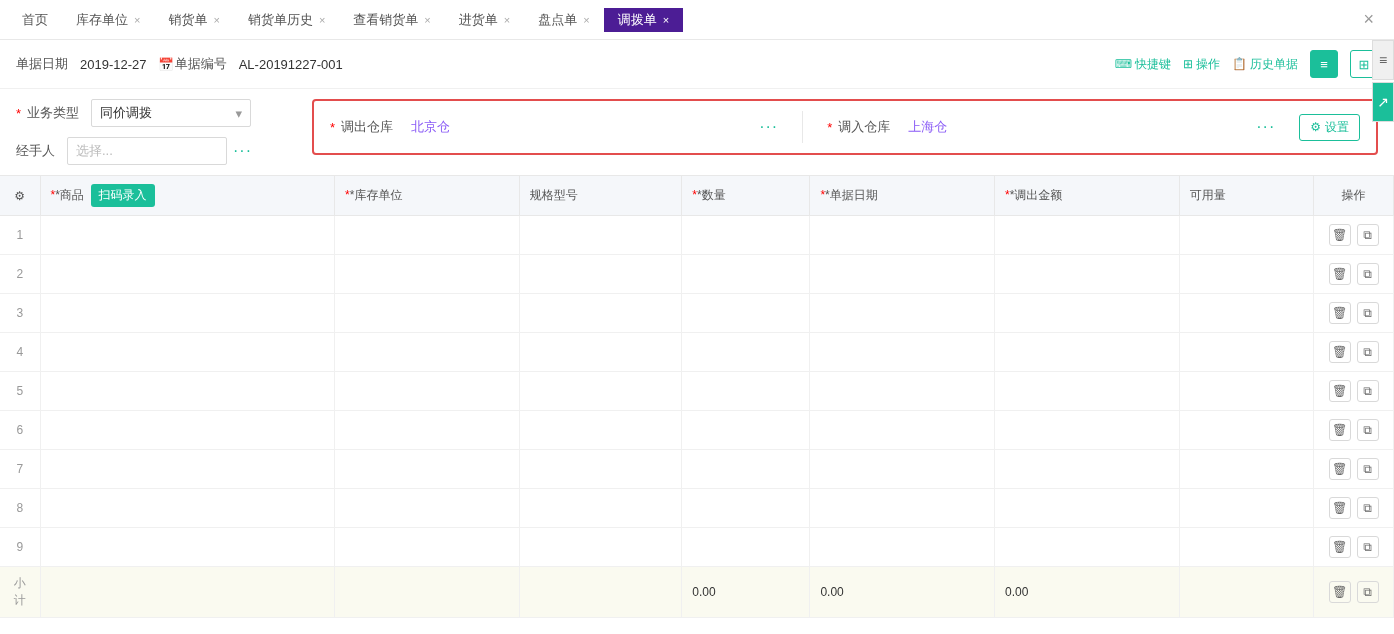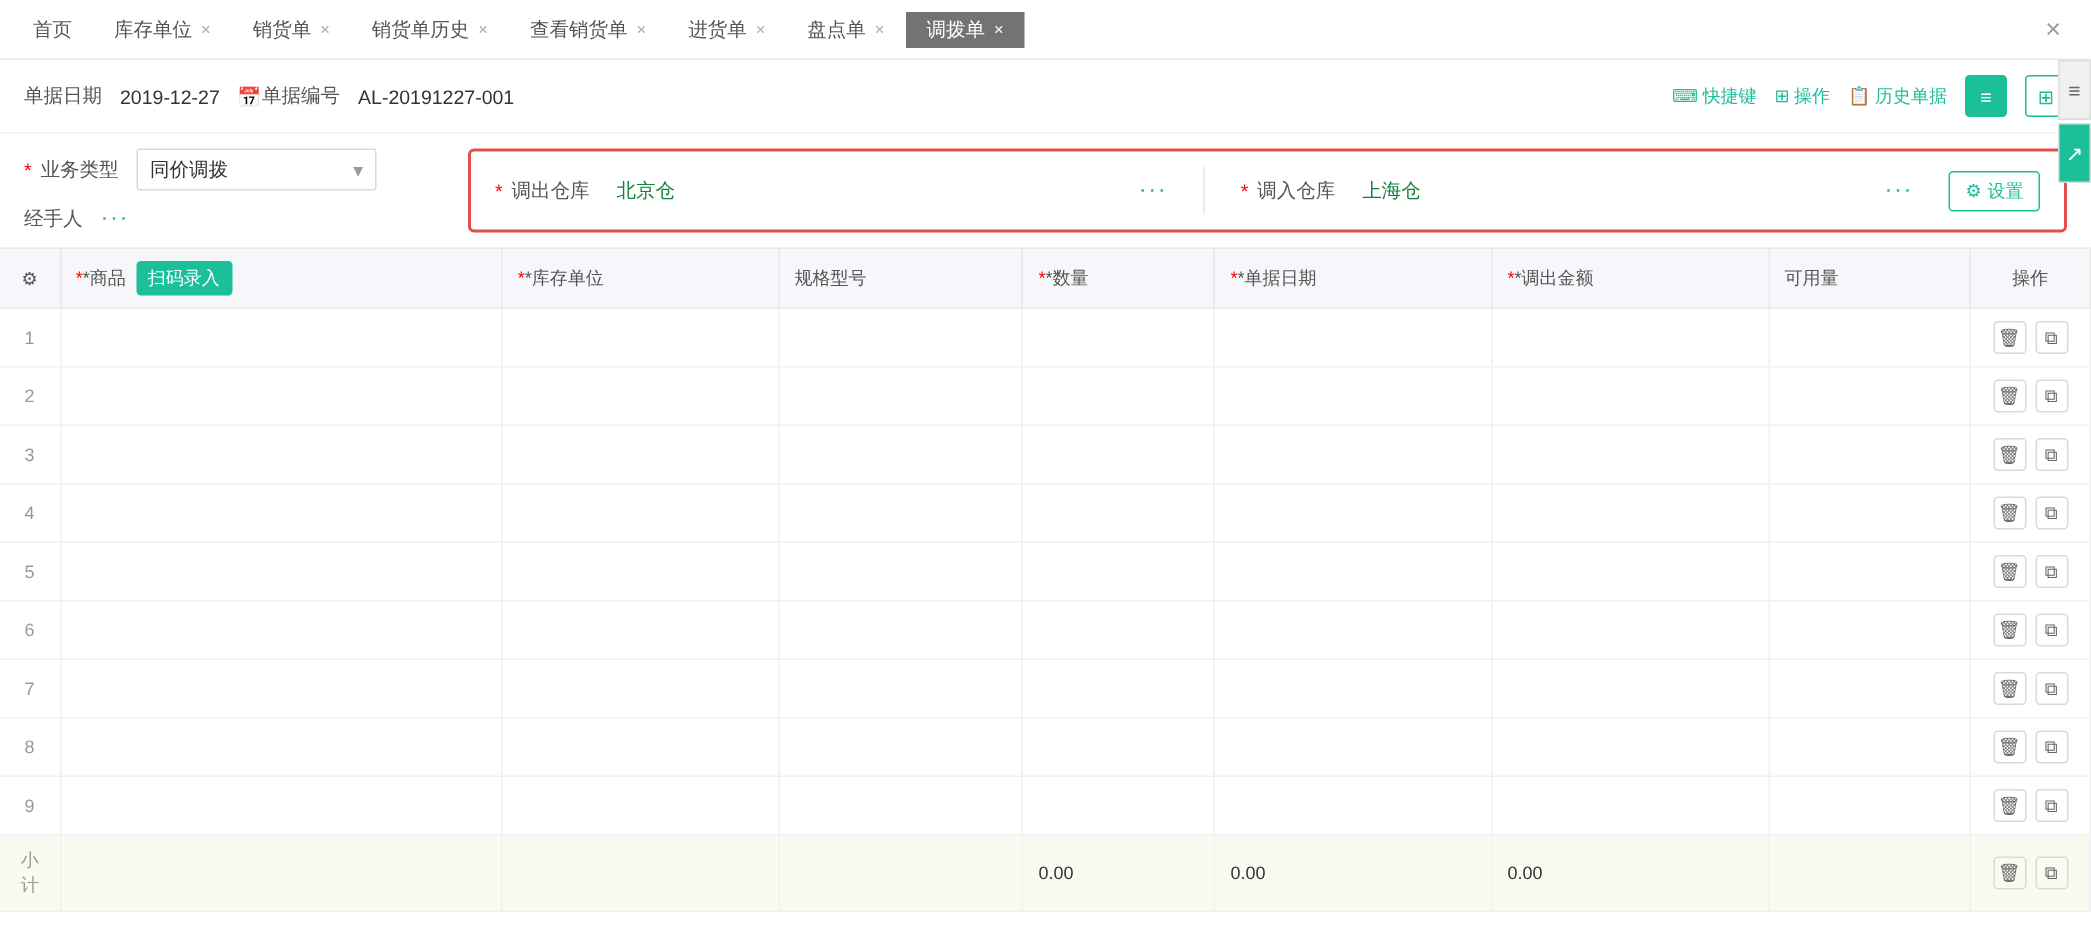--- a/index.html
+++ b/index.html
@@ -23,21 +23,21 @@
       position: relative;
       white-space: nowrap;
     }
     .tab-item .tab-close {
       margin-left: 6px;
       color: #aaa;
       font-size: 11px;
       cursor: pointer;
     }
     .tab-item.active {
-      background: #737373;
+      background: #4c1d95;
       color: #fff;
     }
     .tab-item.active .tab-close { color: #fff; }
     .tab-close-global {
       margin-left: auto;
       font-size: 18px;
       color: #999;
       cursor: pointer;
       padding: 0 12px;
     }
@@ -89,21 +89,21 @@
     .form-select {
       display: flex; align-items: center;
       border: 1px solid #d9d9d9;
       border-radius: 2px;
       padding: 4px 8px;
       min-width: 160px;
       cursor: pointer;
       justify-content: space-between;
     }
     .form-select .chevron { color: #999; margin-left: 8px; }
-    .form-inline-text { color: #15803d; padding: 4px 6px; }
+    .form-inline-text { color: #8b5cf6; padding: 4px 6px; }
     .ellipsis-btn { color: #1bbf9a; cursor: pointer; font-size: 16px; letter-spacing: 1px; }
 
     
     .red-box {
       border: 2px solid #e34d4d;
       border-radius: 4px;
       display: flex; align-items: center;
       padding: 10px 16px;
       flex: 1;
       gap: 24px;
@@ -292,20 +292,23 @@
       <div class="form-field">
         <span class="required-star">*</span>
         <span class="field-label">业务类型</span>
         <div class="form-select">
           <span>同价调拨</span>
           <span class="chevron">▾</span>
         </div>
       </div>
       <div class="form-field">
         <span class="field-label">经手人</span>
+        <div class="form-select">
+          <span style="color:#bbb;">选择...</span>
+        </div>
         <span class="ellipsis-btn">···</span>
       </div>
     </div>
 
     <div class="red-box">
       <div class="warehouse-field">
         <span class="required-star">*</span>
         <span class="field-label">调出仓库</span>
         <span class="form-inline-text">北京仓</span>
         <span style="margin-left:auto;" class="ellipsis-btn">···</span>

